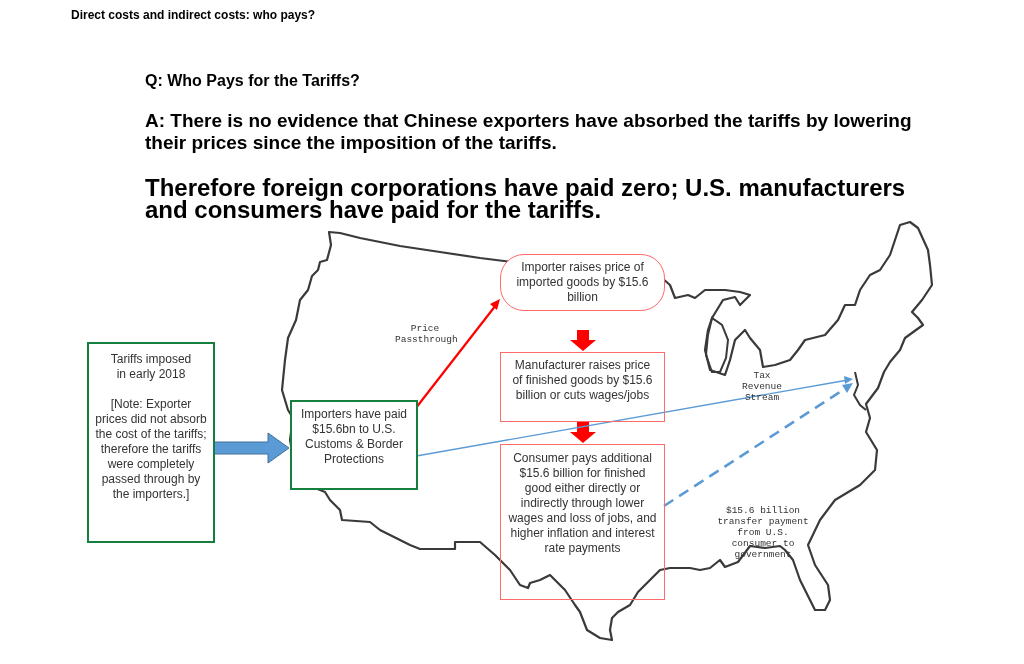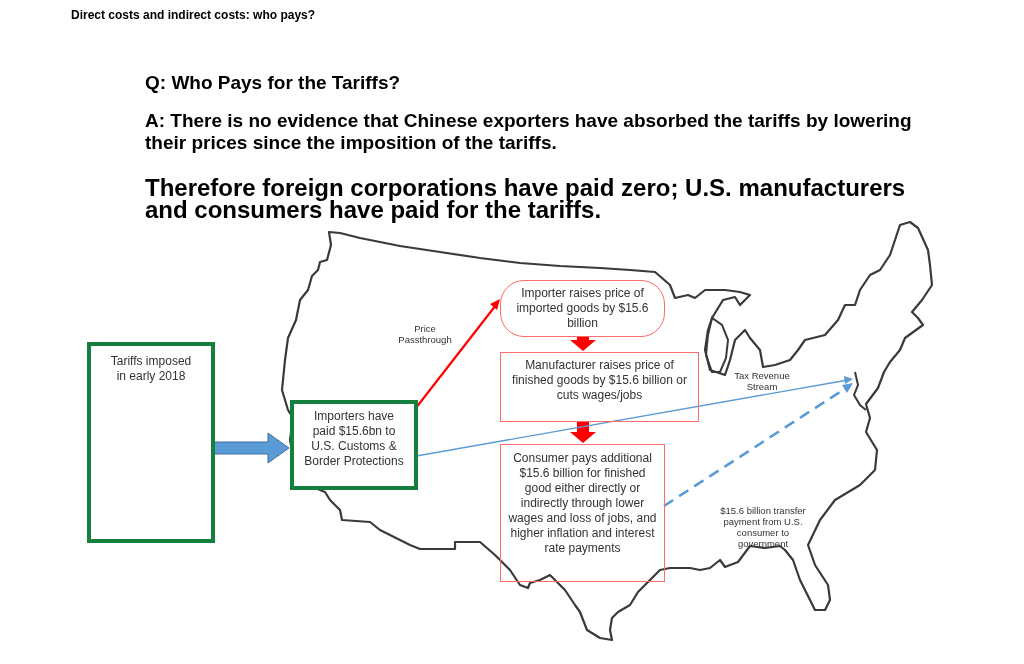--- a/index.html
+++ b/index.html
@@ -1,26 +1,26 @@
 <!DOCTYPE html>
 <html><head>
 <meta charset="utf-8">
 <style>
   html, body { margin:0; padding:0; background:#ffffff; }
   body { width:1024px; height:664px; position:relative; overflow:hidden;
          font-family:"Liberation Sans", sans-serif; color:#000; }
   .page-title { position:absolute; left:63px; top:8px; font-size:12px; font-weight:bold;margin-left:8px; }
-  .q { position:absolute; left:145px; top:72px; font-size:19px; font-weight:bold; }
+  .q { position:absolute; left:145px; top:72px; font-size:16px; font-weight:bold; }
   .a { position:absolute; left:145px; top:110px; width:780px; font-size:19px; font-weight:bold; line-height:22px; }
   .t { position:absolute; left:145px; top:177px; width:780px; font-size:24px; font-weight:bold; line-height:22px; }
   svg.map { position:absolute; left:0; top:0; }
   .box { position:absolute; box-sizing:border-box; text-align:center; font-size:12px; line-height:15px; color:#333; background:rgba(255,255,255,0.0); }
-  .box.blue { border:4px solid #15803d; }
+  .box.blue { border:2px solid #15803d; }
   .box.red { border:1px solid #ff6a6a; }
-  .lbl { position:absolute; text-align:center; font-size:9.5px; line-height:11px; color:#333; }
+  .lbl { position:absolute; text-align:center; font-size:9.5px; line-height:11px; color:#333;font-family:Liberation Mono, monospace; }
 </style>
 </head>
 <body>
 
 <div class="page-title">Direct costs and indirect costs: who pays?</div>
 <div class="q">Q: Who Pays for the Tariffs?</div>
 <div class="a">A: There is no evidence that Chinese exporters have absorbed the tariffs by lowering their prices since the imposition of the tariffs.</div>
 <div class="t">Therefore foreign corporations have paid zero; U.S. manufacturers and consumers have paid for the tariffs.</div>
 
 <svg class="map" width="1024" height="664" viewBox="0 0 1024 664">
@@ -58,35 +58,36 @@
 
   <line x1="405" y1="458" x2="848" y2="380" stroke="#5b9bd5" stroke-width="1.4"></line>
   <polygon fill="#5b9bd5" points="853,379 844,376 845,384"></polygon>
 
   <line x1="664" y1="506" x2="846" y2="388" stroke="#5b9bd5" stroke-width="2.6" stroke-dasharray="11,7"></line>
   <polygon fill="#5b9bd5" points="853,383 842,385 847,393"></polygon>
 </svg>
 
 <div class="box blue" style="left:87px; top:342px; width:128px; height:201px; padding-top:8px;">
   <div style="padding:0 18px;">Tariffs imposed in early 2018</div>
+  <div style="margin-top:15px; padding:0 4px;">[Note: Exporter prices did not absorb the cost of the tariffs; therefore the tariffs were completely passed through by the importers.]</div>
 </div>
 
 <div class="box blue" style="left:290px; top:400px; width:128px; height:90px; padding:5px 8px 0 8px; background:#fff;">
   <span>Importers have paid $15.6bn to U.S. Customs &amp; Border Protections</span>
 </div>
 
-<div class="box red" style="left:500px; top:280px; width:165px; height:57px; padding:5px 8px 0 8px; background:#fff;border-radius:24px;">
+<div class="box red" style="left:500px; top:254px; width:165px; height:57px; padding:5px 8px 0 8px; background:#fff;border-radius:24px;">
   <span>Importer raises price of imported goods by $15.6 billion</span>
 </div>
 
-<div class="box red" style="left:500px; top:352px; width:199px; height:70px; padding:5px 8px 8px 8px;">
+<div class="box red" style="left:500px; top:352px; width:165px; height:70px; padding:5px 8px 8px 8px;">
   <span>Manufacturer raises price of finished goods by $15.6 billion or cuts wages/jobs</span>
 </div>
 
-<div class="box red" style="left:500px; top:444px; width:165px; height:138px; padding:6px 6px 0 6px;">
+<div class="box red" style="left:500px; top:444px; width:165px; height:156px; padding:6px 6px 0 6px;">
   <span>Consumer pays additional $15.6 billion for finished good either directly or indirectly through lower wages and loss of jobs, and higher inflation and interest rate payments</span>
 </div>
 
 <div class="lbl" style="left:395px; top:323px; width:60px;">Price Passthrough</div>
 
 <div class="lbl" style="left:732px; top:370px; width:60px;">Tax Revenue Stream</div>
 
 <div class="lbl" style="left:714px; top:469px; width:98px;margin-top:36px;">$15.6 billion transfer payment from U.S. consumer to government</div>
 
 </body></html>

